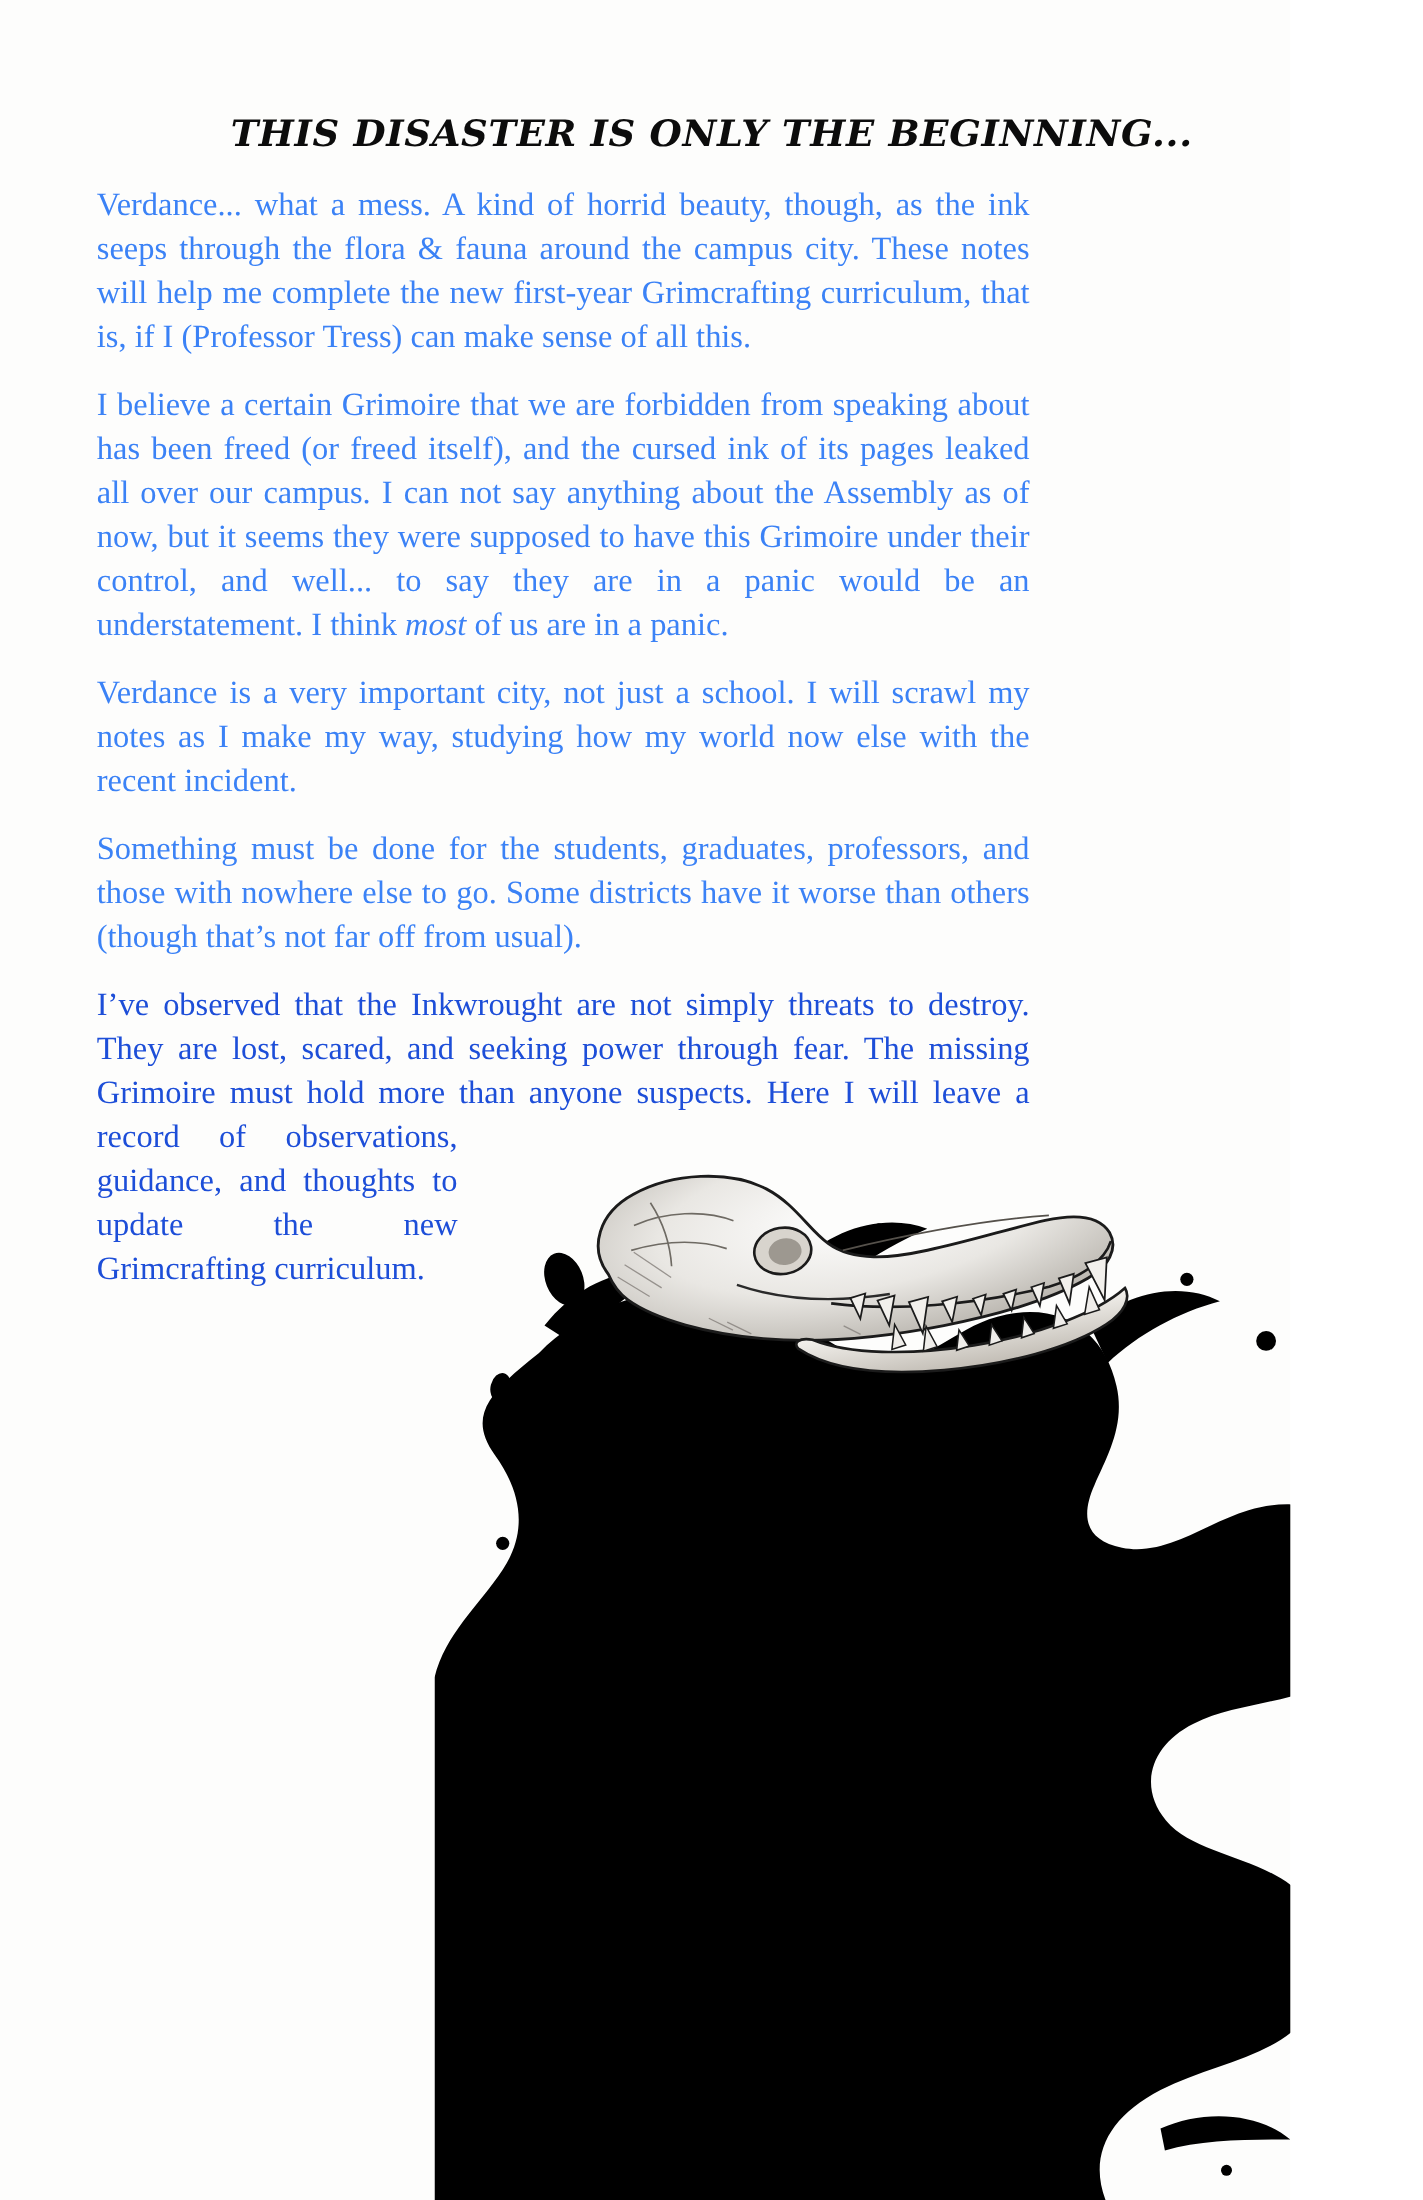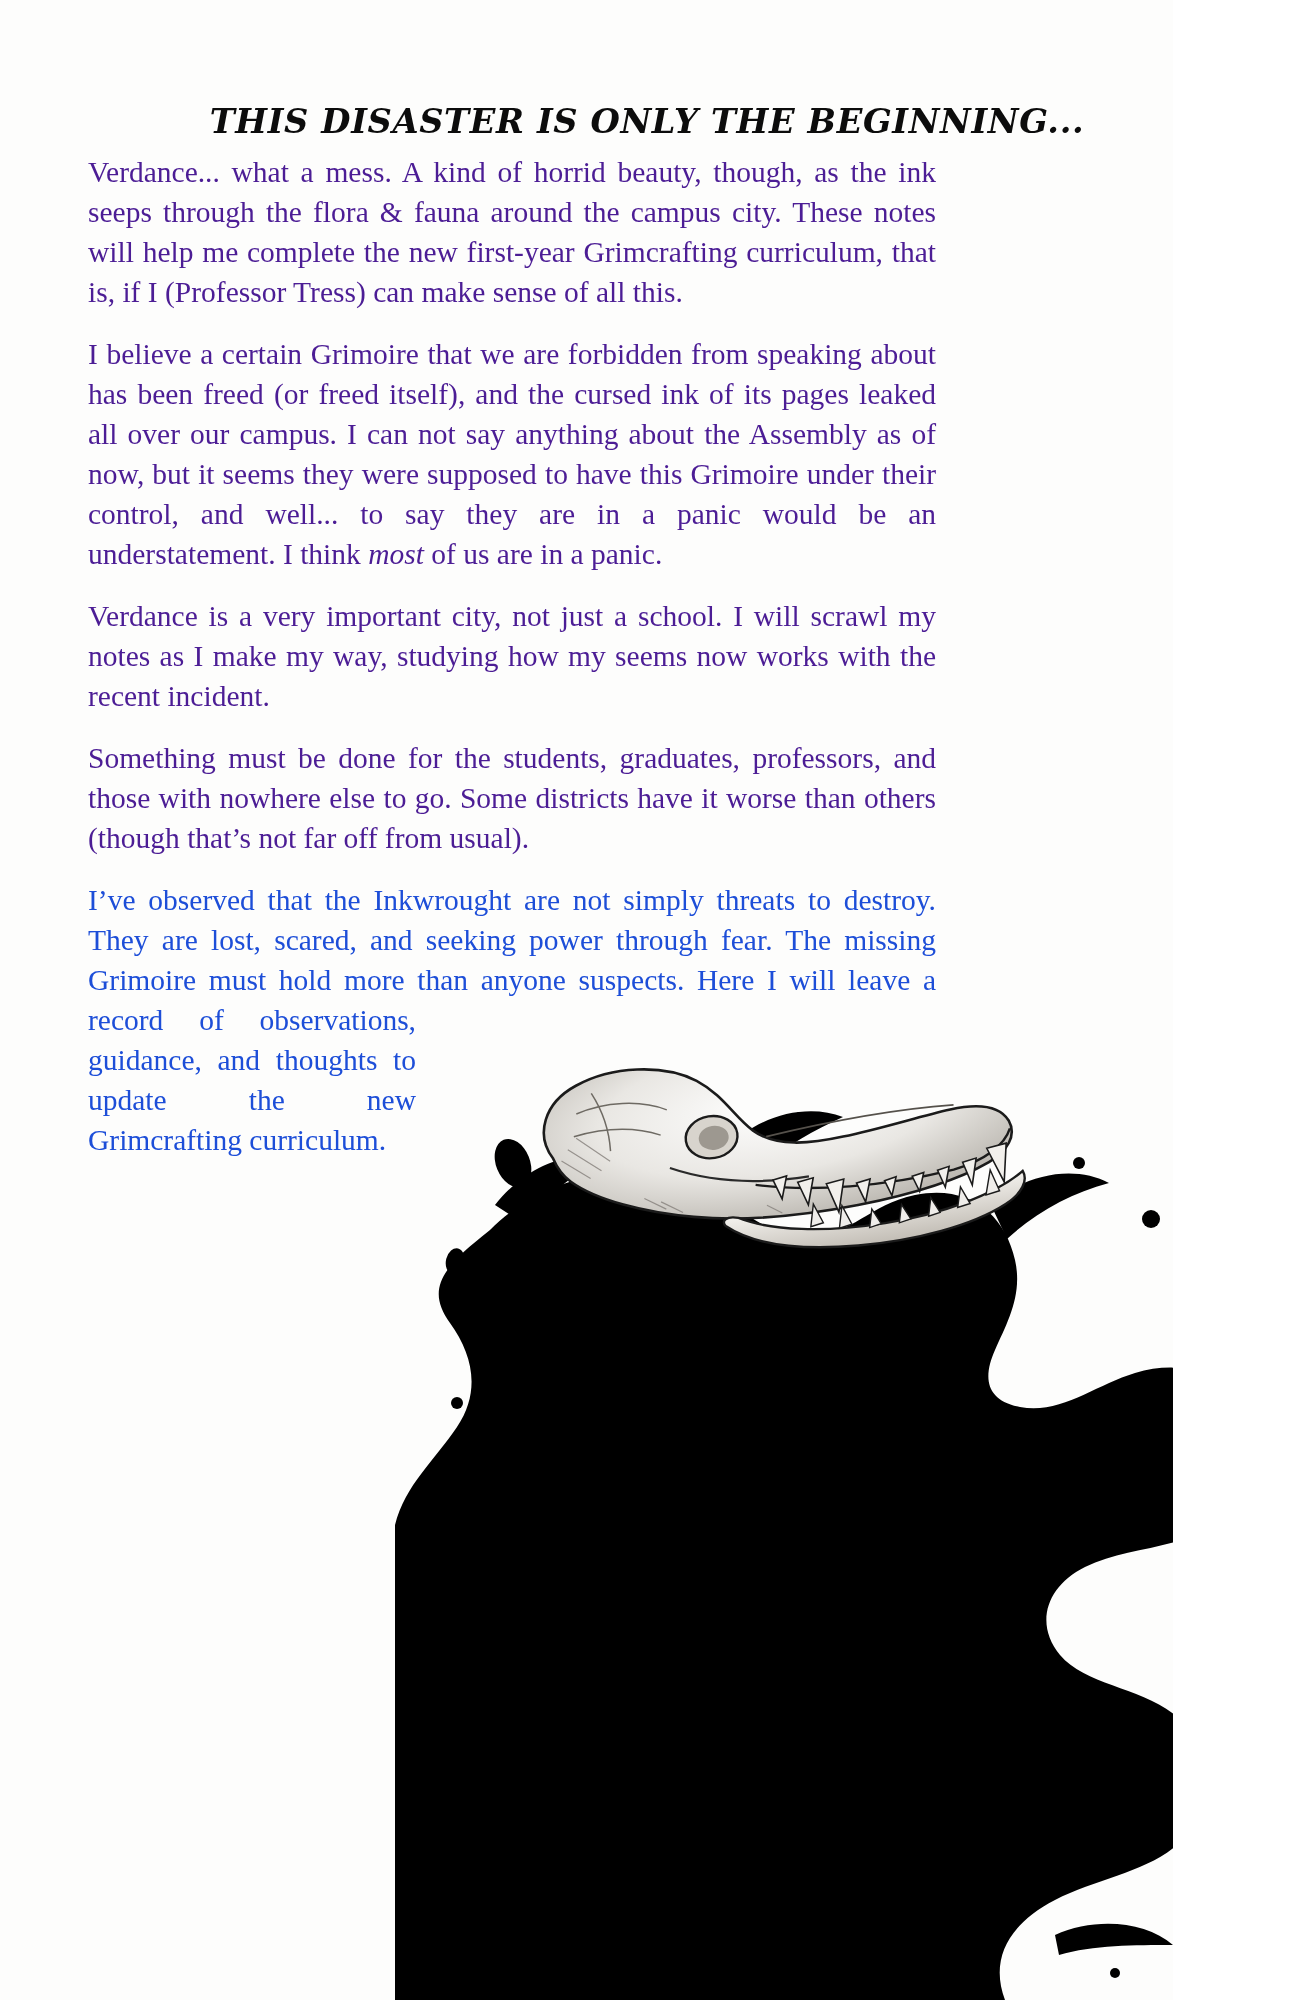--- a/index.html
+++ b/index.html
@@ -39,22 +39,22 @@
     position: absolute;
     top: 152px;
     left: 88px;
     width: 848px;
   }
   .para {
     font-size: 29.5px;
     line-height: 40px;
     text-align: justify;
     text-justify: inter-word;
-    margin: 0 0 22px 0;
-    color: #4c1d95;
+    margin: 14px 0 22px 0;
+    color: #3b82f6;
     hyphens: none;
   }
   .para:last-child { margin-bottom: 0; }
   .para em {
   }
 
   
   .para-wrapped {
     font-size: 29.5px;
     line-height: 40px;
@@ -87,21 +87,21 @@
 <div class="page">
 
   <h1 class="page-heading">THIS DISASTER IS ONLY THE BEGINNING...</h1>
 
   <div class="body-column">
 
     <p class="para">Verdance... what a mess. A kind of horrid beauty, though, as the ink seeps through the flora &amp; fauna around the campus city. These notes will help me complete the new first-year Grimcrafting curriculum, that is, if I (Professor Tress) can make sense of all this.</p>
 
     <p class="para"><span>I believe a certain Grimoire that we are forbidden from speaking about has been freed (or freed itself), and the cursed ink of its pages leaked all over our campus. I can not say anything about the Assembly as of now, but it seems they were supposed to have this Grimoire under their control, and well... to say they are in a panic would be an understatement. I think </span><em>most</em><span> of us are in a panic.</span></p>
 
-    <p class="para">Verdance is a very important city, not just a school. I will scrawl my notes as I make my way, studying how my seems now works with the recent incident.</p>
+    <p class="para">Verdance is a very important city, not just a school. I will scrawl my notes as I make my way, studying how my world now else with the recent incident.</p>
 
     <p class="para">Something must be done for the students, graduates, professors, and those with nowhere else to go. Some districts have it worse than others (though that’s not far off from usual).</p>
 
     <p class="para-wrapped">
       <span class="float-artwork-spacer"></span>
       <span>I’ve observed that the Inkwrought are not simply threats to destroy. They are lost, scared, and seeking power through fear. The missing Grimoire must hold more than anyone suspects. Here I will leave a record of observations, guidance, and thoughts to update the new Grimcrafting curriculum.</span>
     </p>
 
   </div>
 

